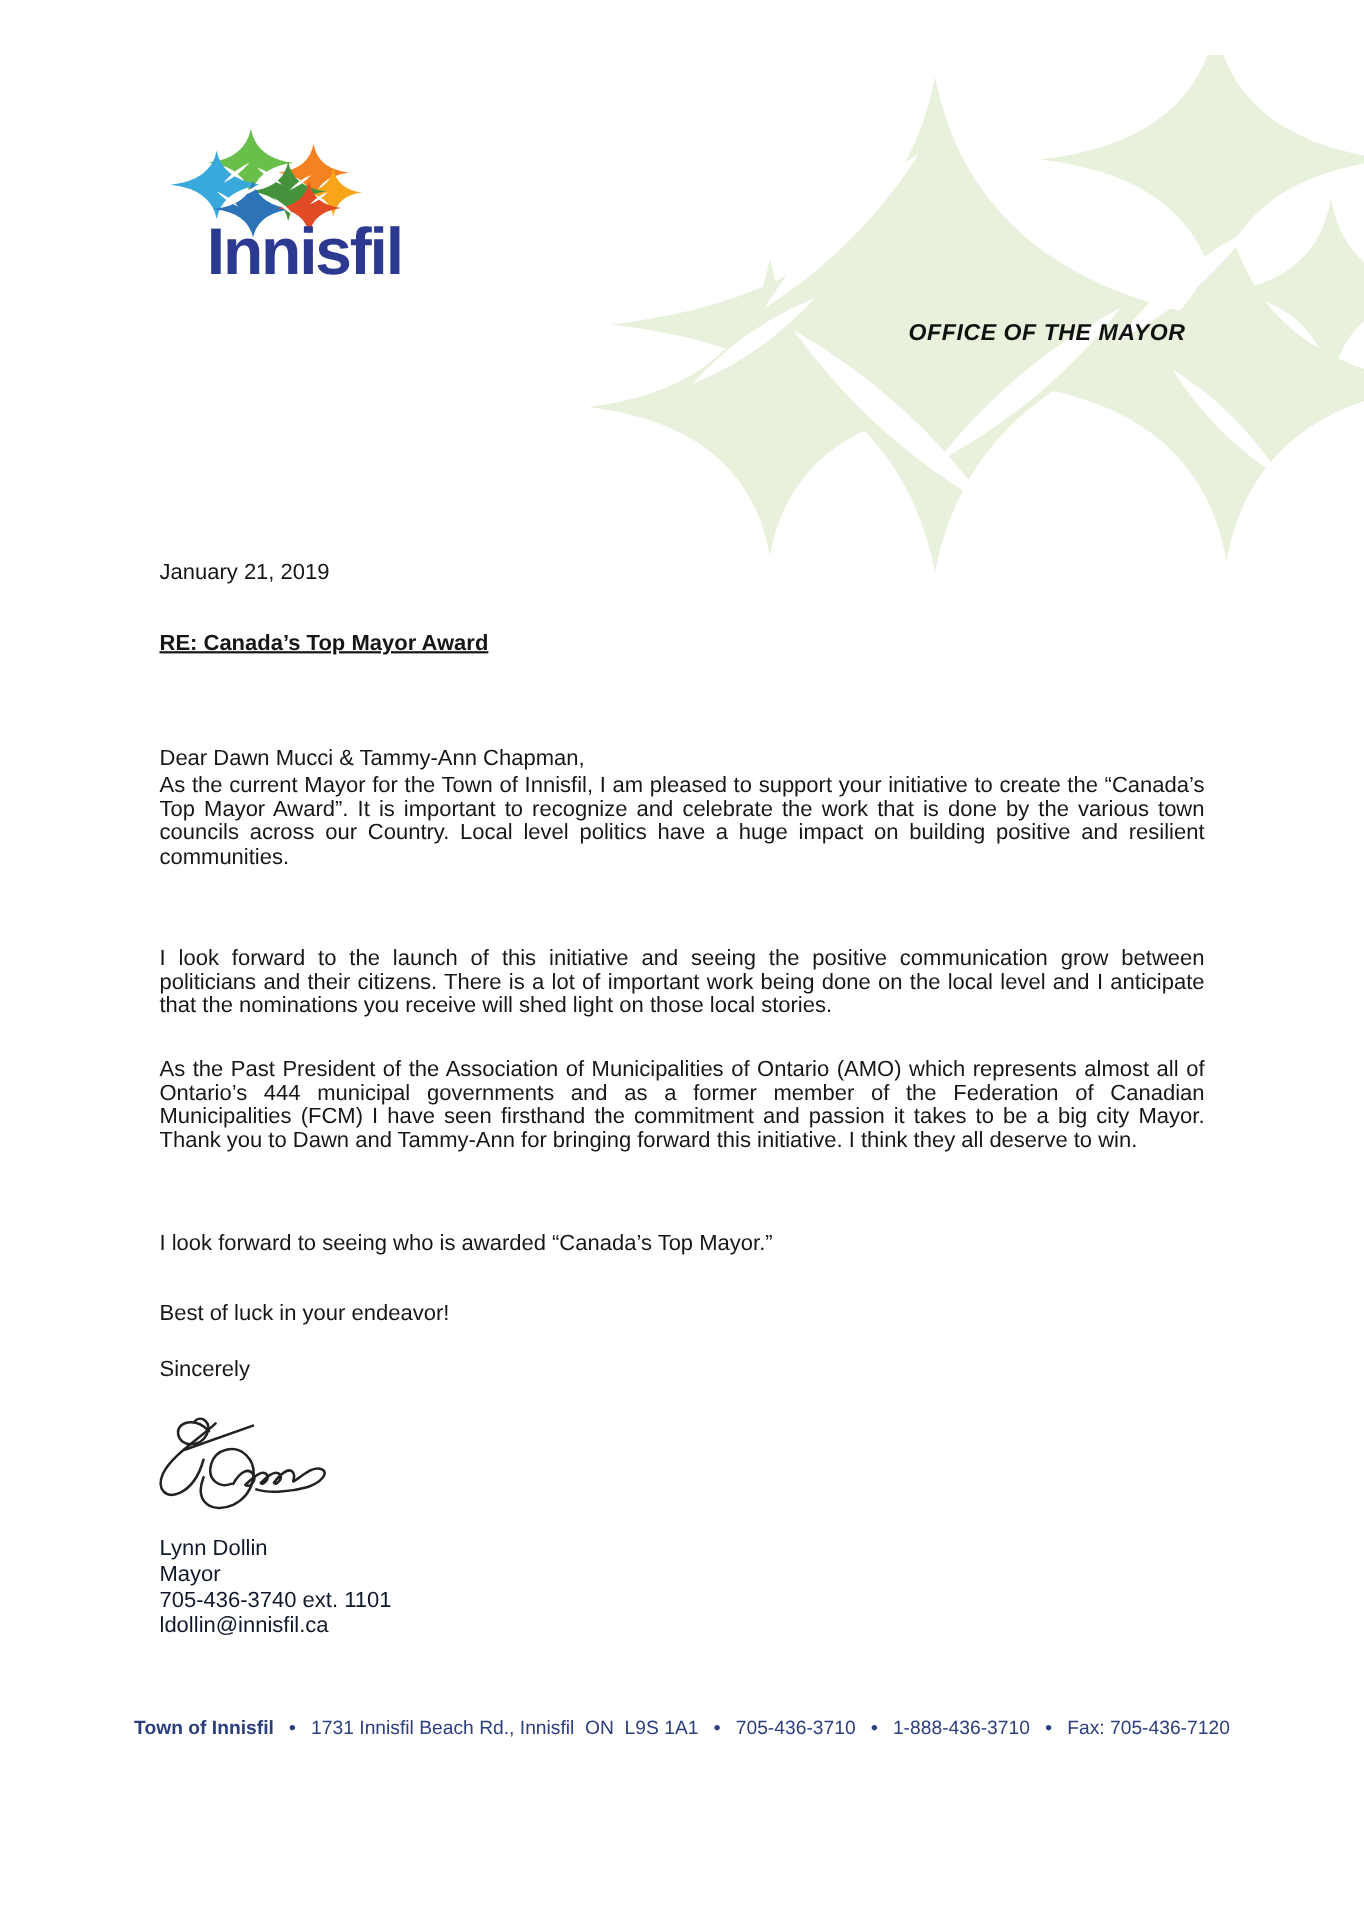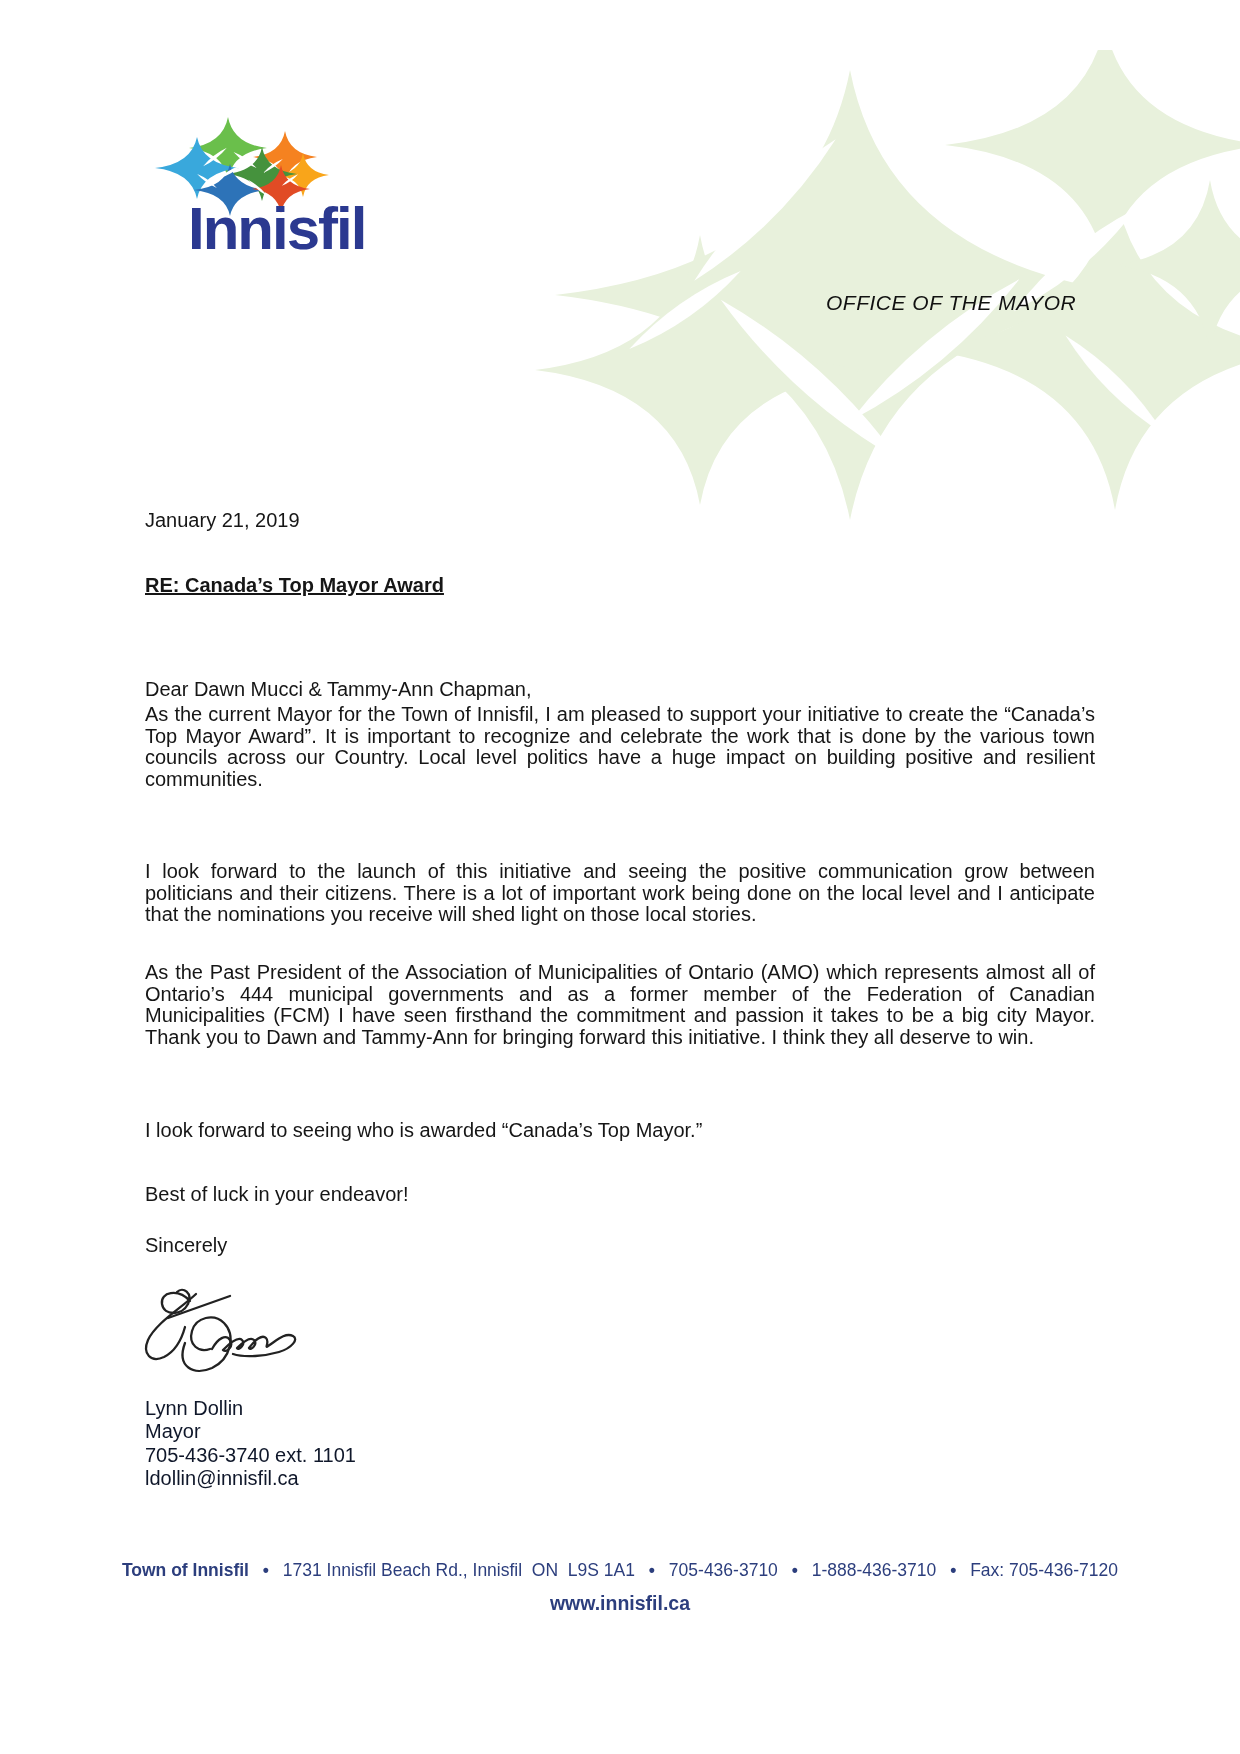--- a/index.html
+++ b/index.html
@@ -17,21 +17,21 @@
   
   .logo-mark{position:absolute;left:125px;top:103px;width:220px;height:118px;}
   .logo-wordmark{
     position:absolute;left:141px;top:199px;
     font-size:60px;font-weight:bold;letter-spacing:-2px;
     color:#2b3990;line-height:1;margin-left:47px;
   }
   .leaf-pattern{position:absolute;left:515px;top:50px;width:725px;height:475px;}
   .office-label{
     position:absolute;left:826px;top:291px;
-    font-size:21px;font-weight:normal;font-style:italic;
+    font-size:21px;font-weight:bold;font-style:italic;
     color:#111111;letter-spacing:0.5px;white-space:nowrap;
   }
 
   
   .letter-text{
     position:absolute;left:145px;width:950px;
     font-size:20px;line-height:21.7px;color:#161616;
   }
   .justify{text-align:justify;}
   .bold{font-weight:bold;}
@@ -158,15 +158,14 @@
     <span class="footer-bullet">•</span>
     <span>1731 Innisfil Beach Rd., Innisfil  ON  L9S 1A1</span>
     <span class="footer-bullet">•</span>
     <span>705-436-3710</span>
     <span class="footer-bullet">•</span>
     <span>1-888-436-3710</span>
     <span class="footer-bullet">•</span>
     <span>Fax: 705-436-7120</span>
   </div>
 
-  <div class="footer-site">www.innisfil.ca</div>
 
 </div>
 
 </body></html>

